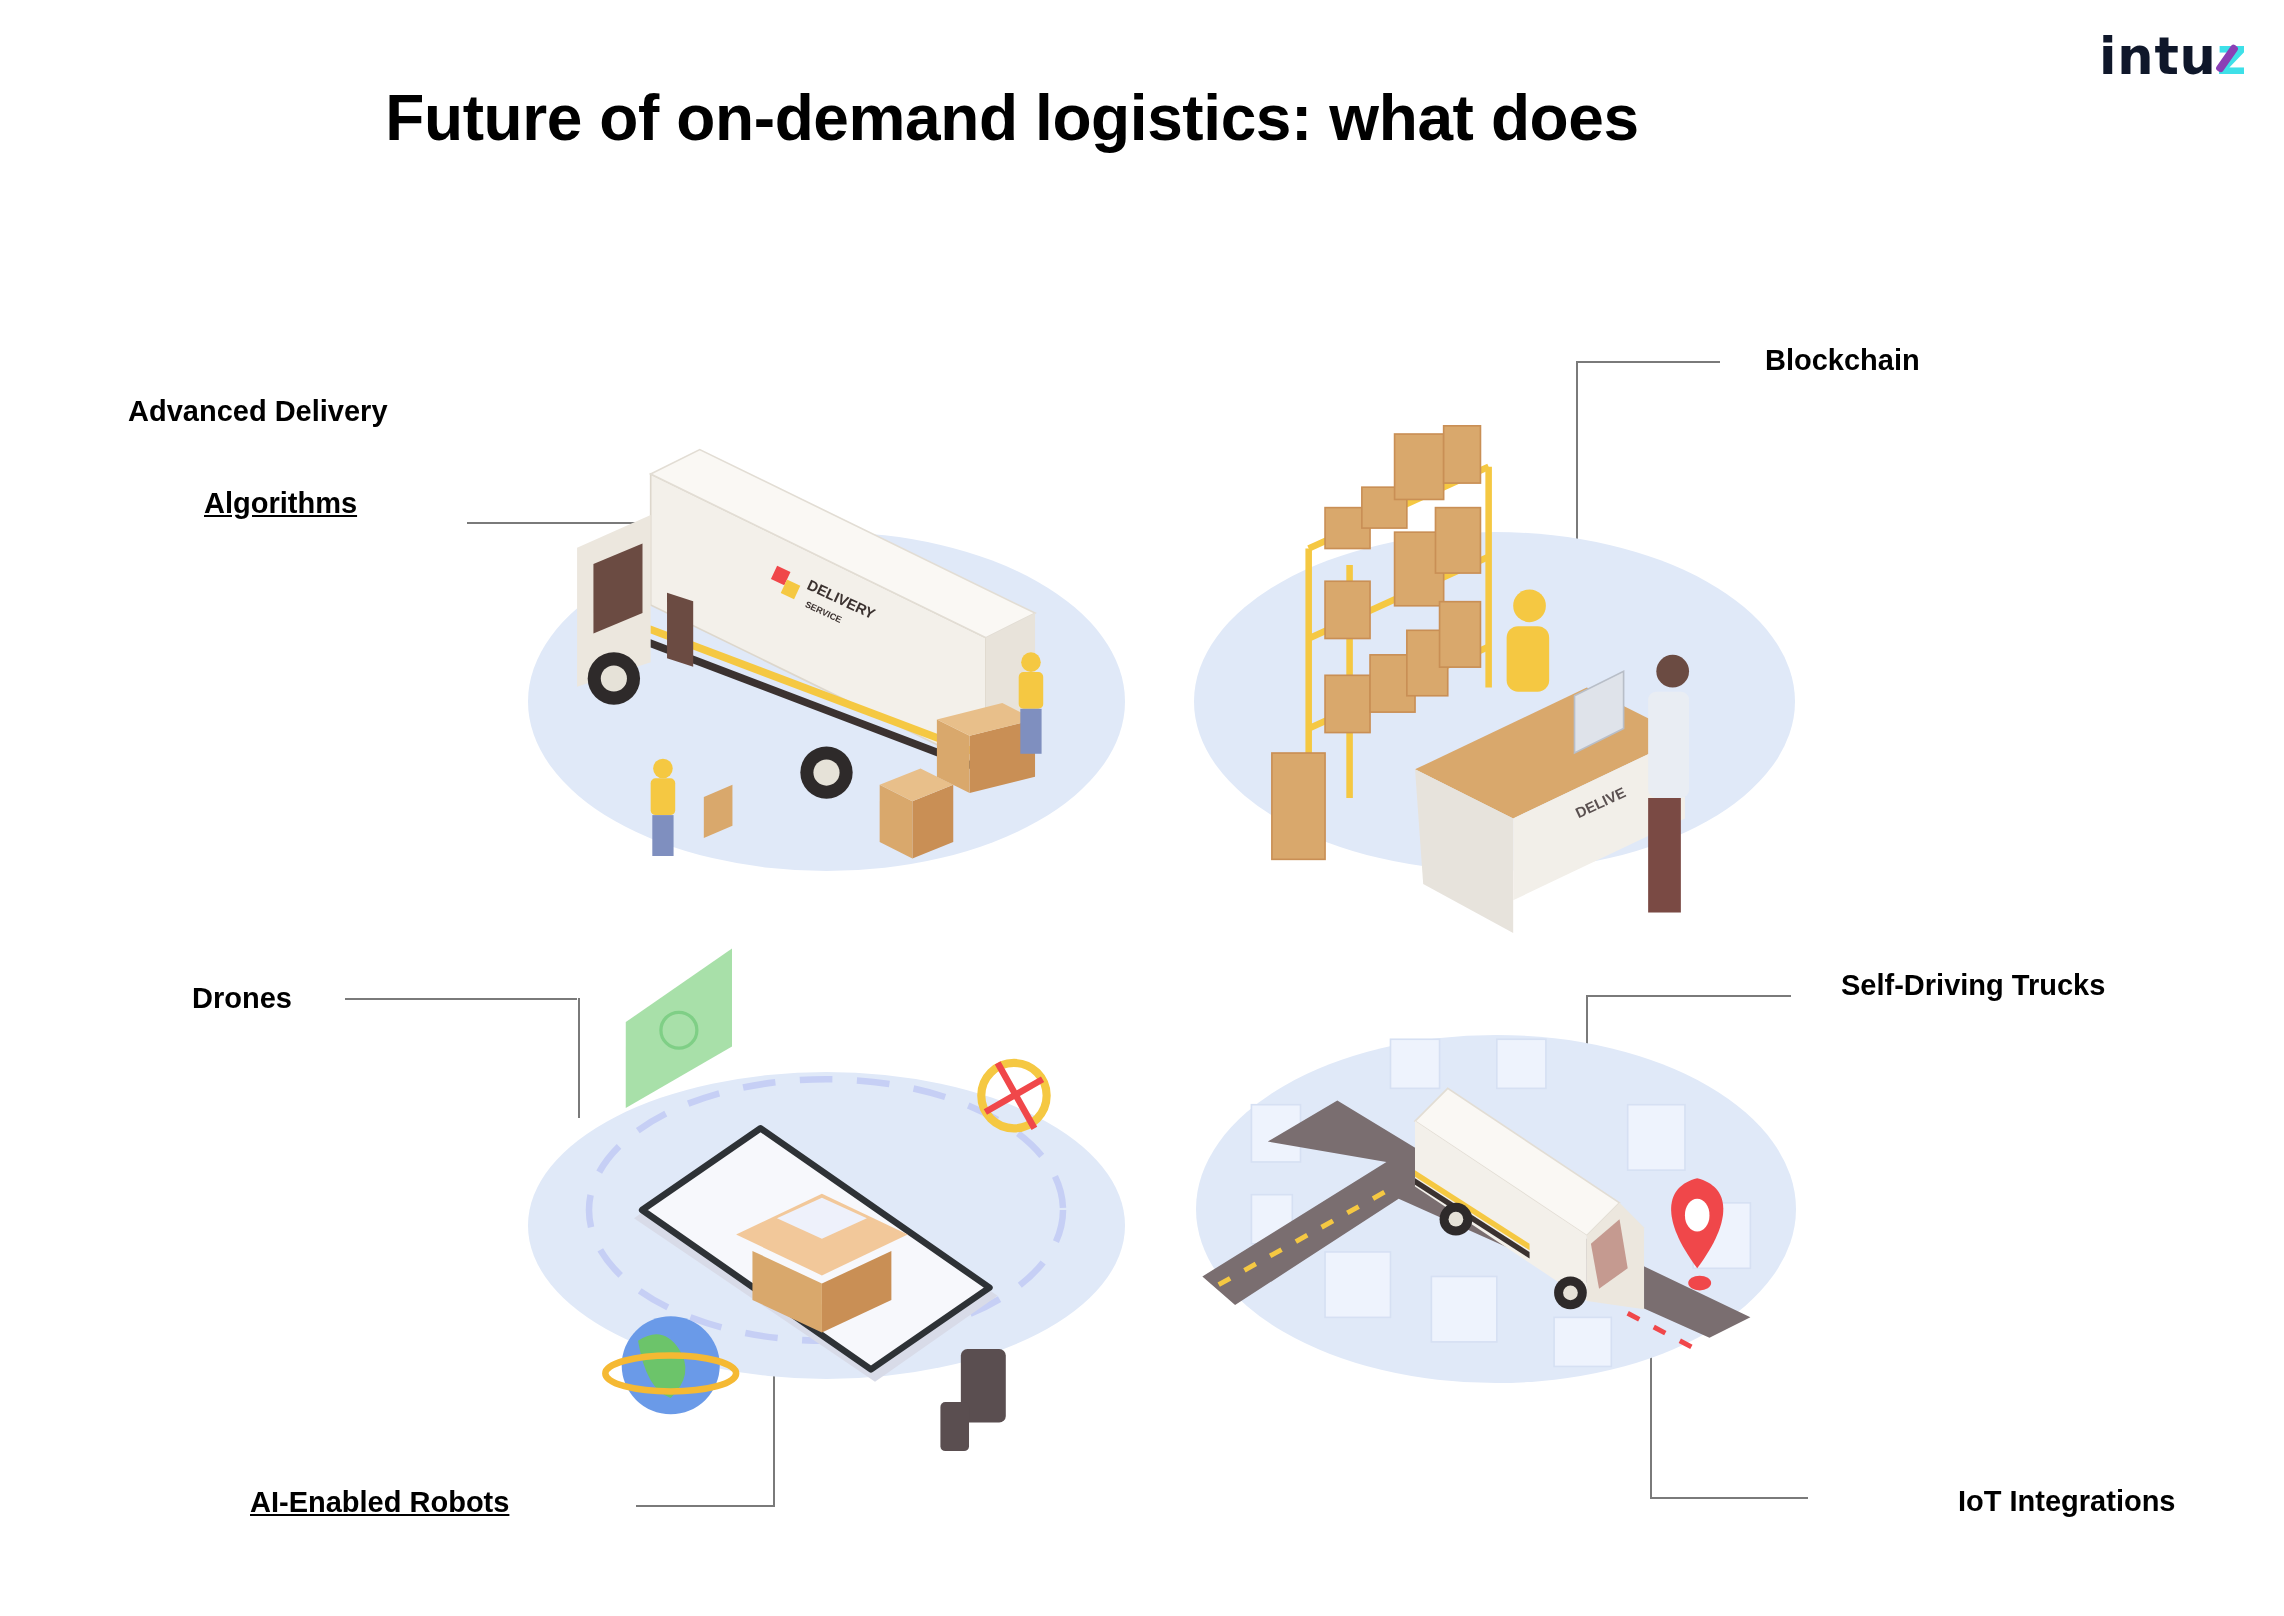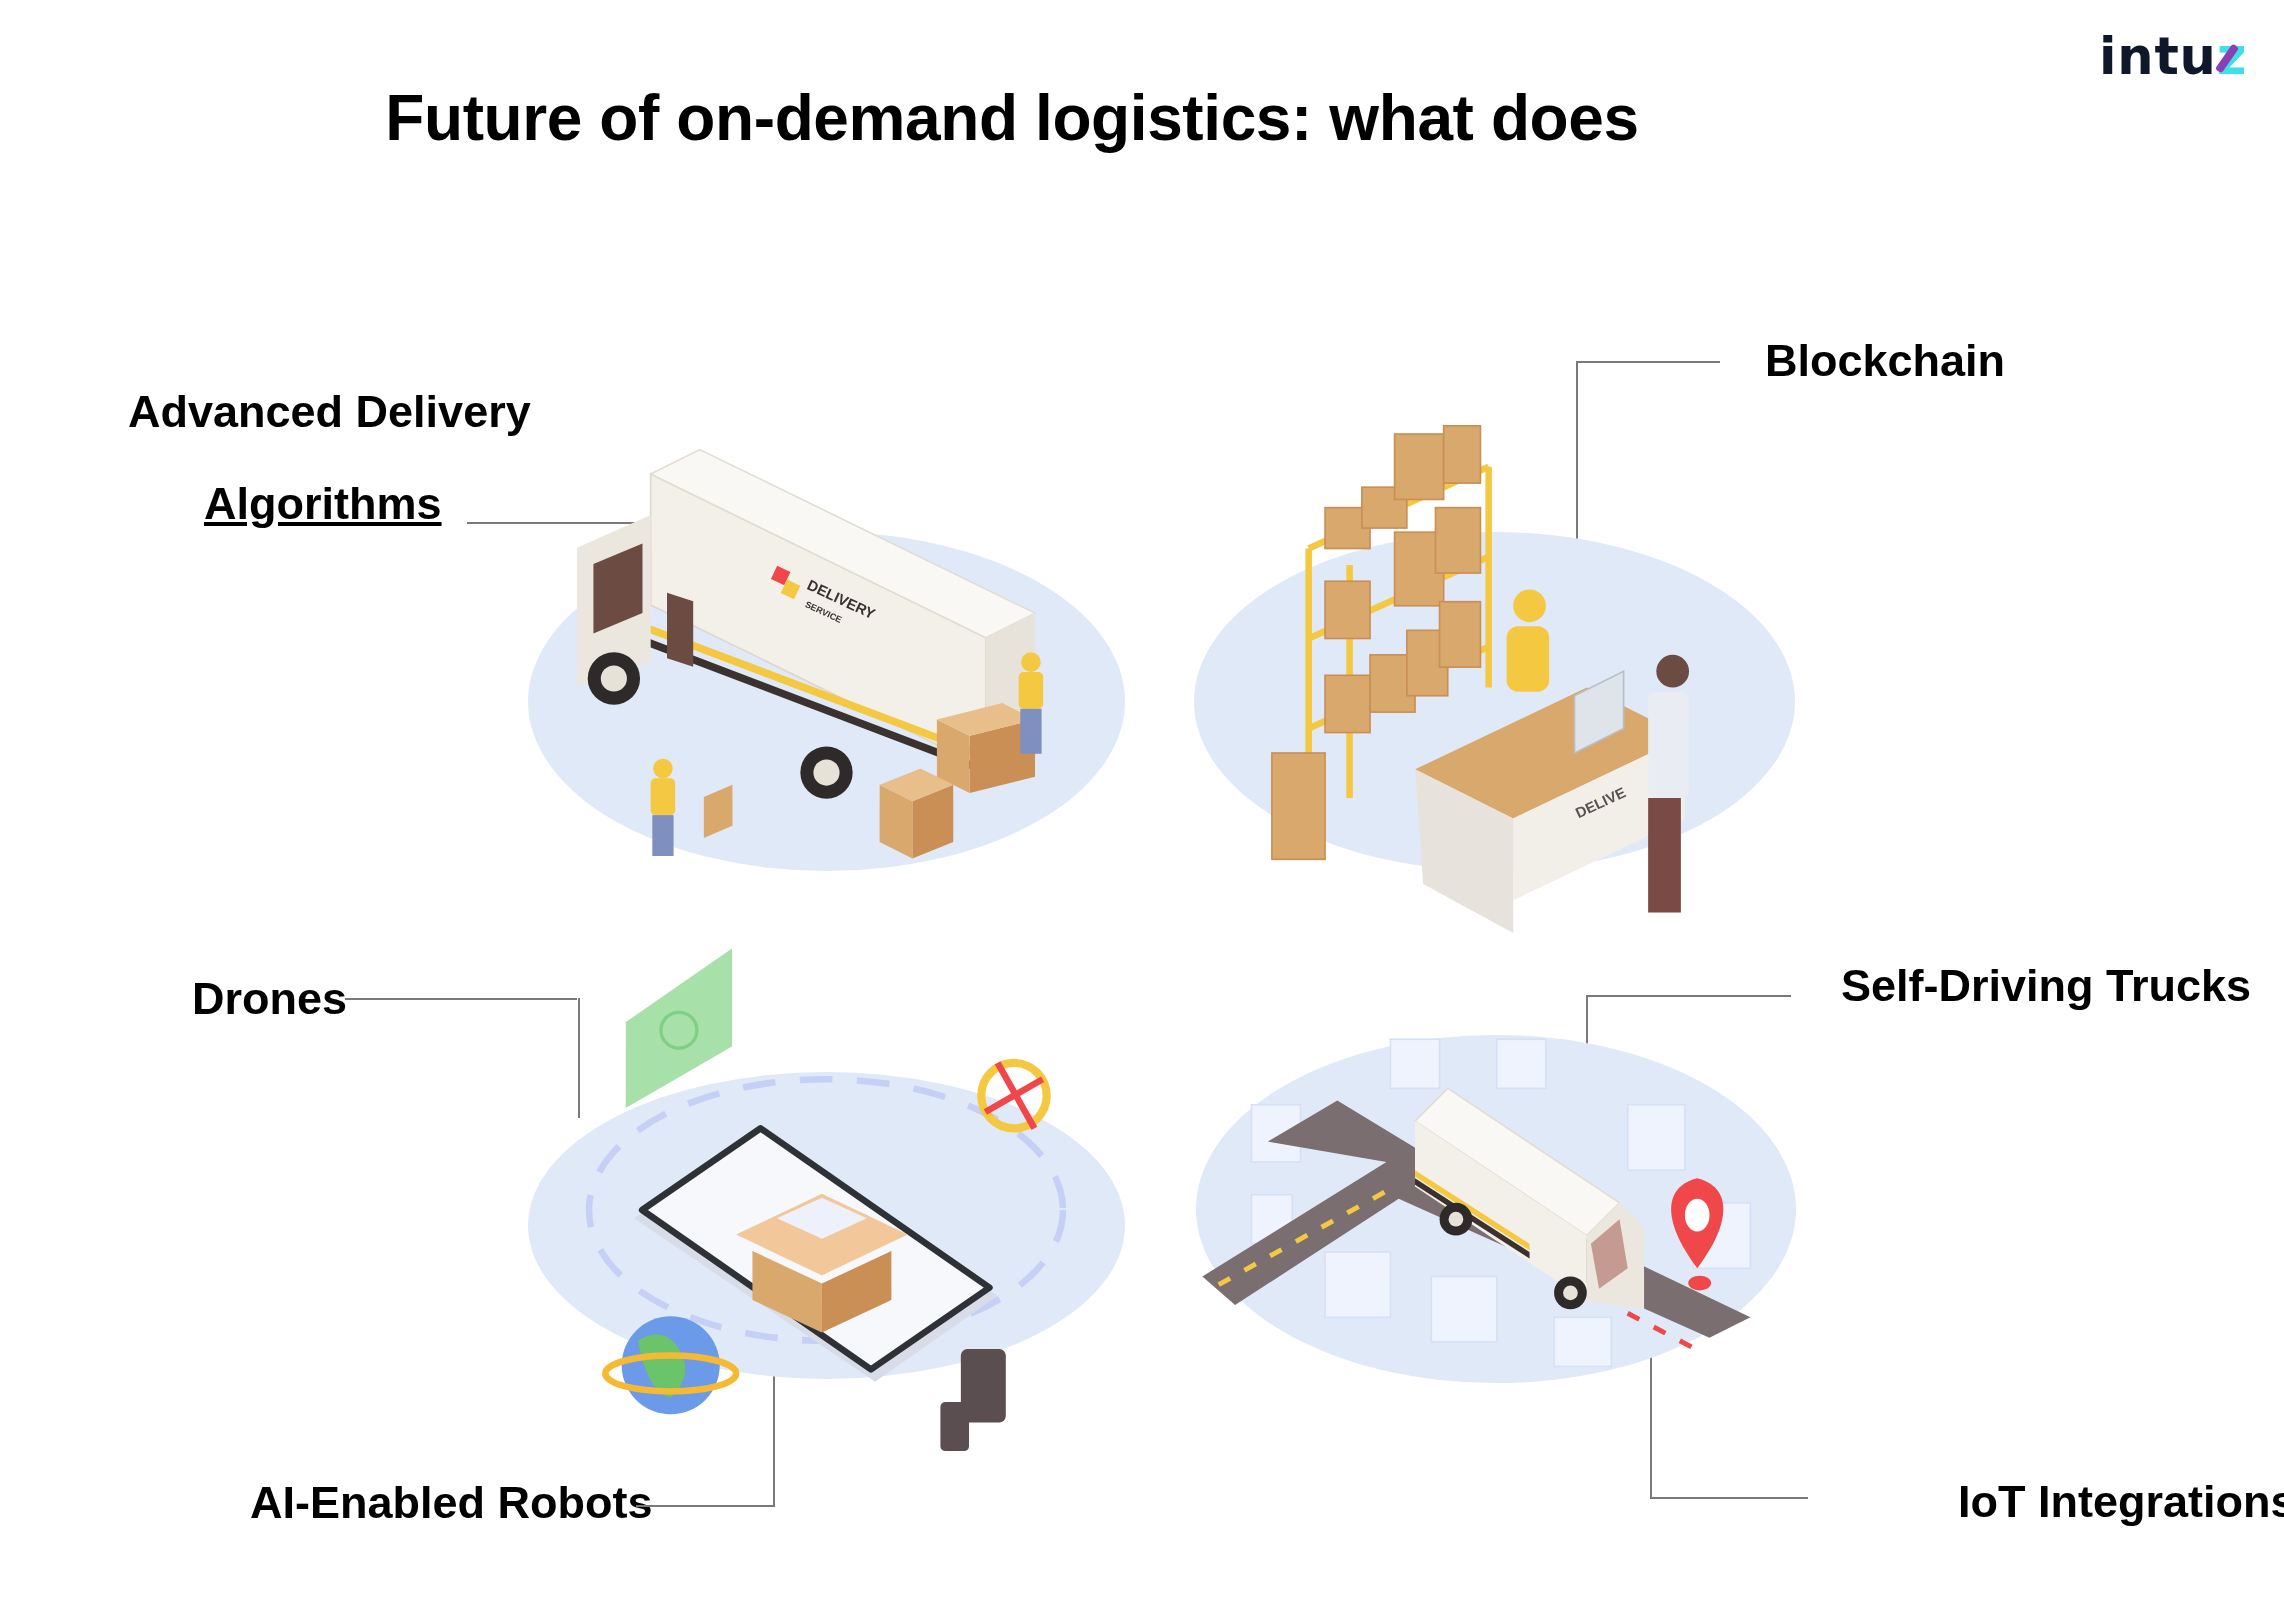--- a/index.html
+++ b/index.html
@@ -7,21 +7,21 @@
          font-family:"Liberation Sans", "DejaVu Sans", sans-serif; color:#000; }
   .title { position:absolute; left:0; top:72px; width:2024px; text-align:center;
            font-weight:700; font-size:64px; line-height:93px; letter-spacing:-0.4px; }
   .title span { display:block; }
   .logo { position:absolute; left:2099px; top:31px; font-family:"DejaVu Sans", sans-serif;
           font-size:51px; font-weight:700; letter-spacing:0.8px; line-height:52px; }
   .logo .c { color:#0f172a; }
   .logo .z { color:#3ee0e8; position:relative; }
   .logo .z::after { content:""; position:absolute; left:6.5px; top:16.4px; width:8.2px; height:31px;
                     background:#8b3fb5; transform:rotate(35deg); border-radius:3.3px; }
-  .label { position:absolute; font-weight:700; font-size:45px; line-height:41px; white-space:nowrap; }
+  .label { position:absolute; font-weight:700; font-size:29px; line-height:41px; white-space:nowrap; }
   .line { position:absolute; background:#7a7a7a; }
   .ellipse { position:absolute; border-radius:50%; background:#e0e9f8; }
   svg { position:absolute; overflow:visible; }
 </style>
 </head>
 <body>
 
 <div class="title">
   <span>Future of on-demand logistics: what does</span>
 </div>
@@ -117,21 +117,21 @@
 
   <circle cx="595" cy="340" r="20" fill="#6b4b42"></circle>
   <rect x="565" y="365" width="50" height="130" rx="10" fill="#e9edf3"></rect>
   <rect x="565" y="495" width="40" height="140" fill="#7a4a44"></rect>
 </svg>
 
 <div class="label" style="left:192px; top:978px;">Drones</div>
 <div class="line" style="left:345px; top:998px; width:232px; height:1.6px;"></div>
 <div class="line" style="left:578px; top:998px; width:1.6px; height:120px;"></div>
 
-<div class="label" style="left:250px; top:1482px;">AI-Enabled Robots</div>
+<div class="label" style="left:250px; top:1482px;text-decoration:underline;">AI-Enabled Robots</div>
 <div class="line" style="left:636px; top:1505px; width:137px; height:1.6px;"></div>
 <div class="line" style="left:773px; top:1374px; width:1.6px; height:133px;"></div>
 
 <div class="ellipse" style="left:528px; top:1072px; width:597px; height:307px;"></div>
 <svg style="left:507px; top:924px;" width="638" height="474" viewBox="0 0 780 580">
   <ellipse cx="390" cy="350" rx="290" ry="160" fill="none" stroke="#c6cff5" stroke-width="8" stroke-dasharray="40 30"></ellipse>
 
   <polygon points="145,120 275,30 275,150 145,225" fill="#a8e0a9"></polygon>
   <circle cx="210" cy="130" r="22" fill="none" stroke="#7fcf86" stroke-width="4"></circle>
 

